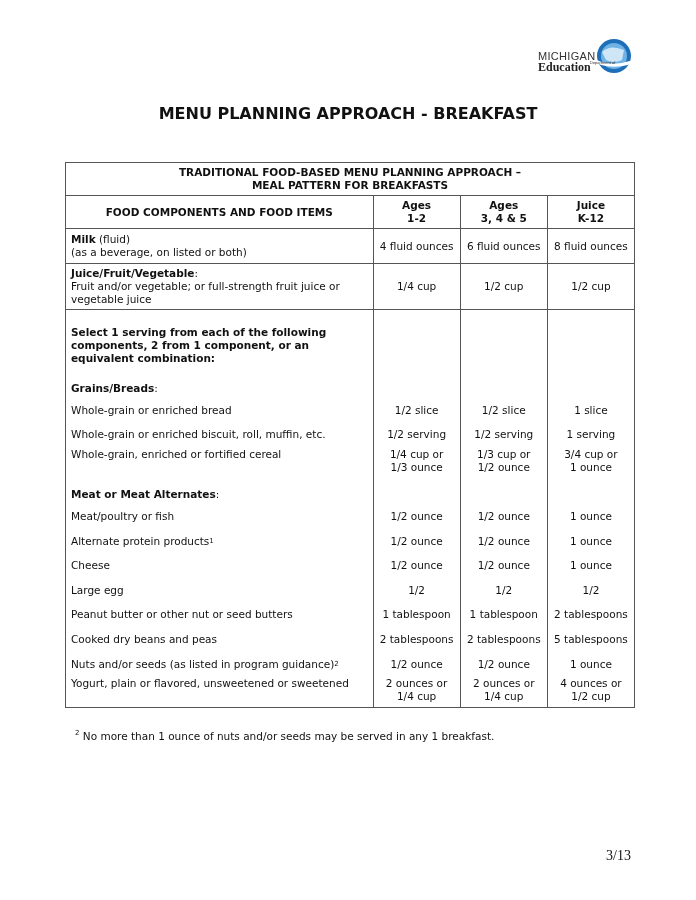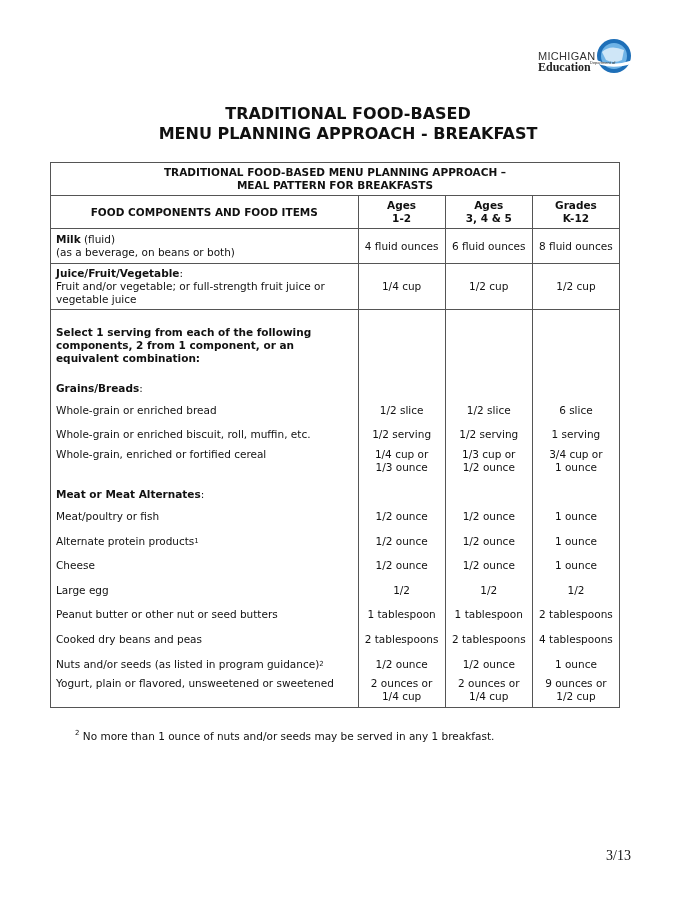--- a/index.html
+++ b/index.html
@@ -8,21 +8,21 @@
   .logo { position: absolute; left: 534px; top: 38px; width: 100px; height: 46px; }
   .logo .mich { position: absolute; left: 4px; top: 12px; font-family: "Liberation Sans", sans-serif;
                 font-size: 11px; letter-spacing: 0.3px; color: #333; }
   .logo .dept { position: absolute; left: 56px; top: 22px; font-family: "Liberation Sans", sans-serif;
                 font-size: 4px; color: #333; }
   .logo .edu { position: absolute; left: 4px; top: 22px; font-family: Liberation Serif, serif;
                font-weight: bold; font-size: 12px; color: #222; }
   .logo svg { position: absolute; left: 54px; top: 0; }
   .title { position: absolute; left: 0; width: 696px; top: 104px; text-align: center;
            font-family: "DejaVu Sans", sans-serif; font-weight: bold; font-size: 16px; line-height: 20px; }
-  table { position: absolute; left: 50px; top: 162px; width: 570px; border-collapse: collapse;
+  table { position: absolute; left: 65px; top: 162px; width: 570px; border-collapse: collapse;
           font-size: 10.5px; line-height: 13px; border-radius: 22px; }
   td, th { border: 1px solid #555; padding: 0 5px; vertical-align: middle; }
   .cap { text-align: center; font-weight: bold; height: 32px; font-size: 10.5px; }
   .hdr th { font-weight: bold; height: 32px; }
   .hdr th.left { text-align: center; }
   .val { text-align: center; width: 76px; }
   .c1 { width: 296px; }
   .stack { padding: 0; vertical-align: top; }
   .block { padding: 0 5px; }
   .r { height: 24.6px; display: flex; align-items: center; }
@@ -43,21 +43,20 @@
     <circle cx="26" cy="18" r="13" fill="#6fb3e6"></circle>
     <path d="M14 14 Q22 6 36 12 L34 22 Q26 26 18 22 Z" fill="#cfe6f7"></path>
     <path d="M2 20 Q20 32 44 24" stroke="#fff" stroke-width="3" fill="none"></path>
   </svg>
   <span class="mich">MICHIGAN</span>
   <span class="dept">Department of</span>
   <span class="edu">Education</span>
 </div>
 
 <div class="title">
-  <div>TRADITIONAL FOOD-BASED</div>
   <div>MENU PLANNING APPROACH - BREAKFAST</div>
 </div>
 
 <table>
   <tbody>
       <tr>
     <td class="cap" colspan="4">
       <div>TRADITIONAL FOOD-BASED MENU PLANNING APPROACH –</div>
       <div>MEAL PATTERN FOR BREAKFASTS</div>
     </td>
@@ -66,26 +65,26 @@
     <th class="left c1">FOOD COMPONENTS AND FOOD ITEMS</th>
     <th class="val">
           <div>Ages</div>
           <div>1-2</div>
         </th>
     <th class="val">
           <div>Ages</div>
           <div>3, 4 &amp; 5</div>
         </th>
     <th class="val">
-          <div>Grades</div>
+          <div>Juice</div>
           <div>K-12</div>
         </th>
   </tr>
   <tr style="height:35px">
-    <td><b>Milk</b><span> (fluid)</span><div>(as a beverage, on beans or both)</div></td>
+    <td><b>Milk</b><span> (fluid)</span><div>(as a beverage, on listed or both)</div></td>
     <td class="val">4 fluid ounces</td>
     <td class="val">6 fluid ounces</td>
     <td class="val">8 fluid ounces</td>
   </tr>
   <tr style="height:46px">
     <td><b>Juice/Fruit/Vegetable</b><span>:</span><div>Fruit and/or vegetable; or full-strength fruit juice or vegetable juice</div></td>
     <td class="val">1/4 cup</td>
     <td class="val">1/2 cup</td>
     <td class="val">1/2 cup</td>
   </tr>
@@ -171,40 +170,40 @@
                 <div>2 ounces or</div>
                 <div>1/4 cup</div>
               </div>
             </div>
       </div>
     </td>
     <td class="stack val">
       <div class="block" style="padding-top:16px">
         <div style="height:52px"></div>
             <div style="height:20px"></div>
-        <div class="vr">6 slice</div>
+        <div class="vr">1 slice</div>
         <div class="vr">1 serving</div>
         <div class="vr2">
               <div>
                 <div>3/4 cup or</div>
                 <div>1 ounce</div>
               </div>
             </div>
         <div style="height:6px"></div>
             <div style="height:20px"></div>
         <div class="vr">1 ounce</div>
         <div class="vr">1 ounce</div>
         <div class="vr">1 ounce</div>
         <div class="vr">1/2</div>
         <div class="vr">2 tablespoons</div>
-        <div class="vr">4 tablespoons</div>
-        <div class="vr">1 ounce</div>
-        <div class="vr2">
-              <div>
-                <div>9 ounces or</div>
+        <div class="vr">5 tablespoons</div>
+        <div class="vr">1 ounce</div>
+        <div class="vr2">
+              <div>
+                <div>4 ounces or</div>
                 <div>1/2 cup</div>
               </div>
             </div>
       </div>
     </td>
   </tr>
 </tbody>
   </table>
 
 <div class="foot">

